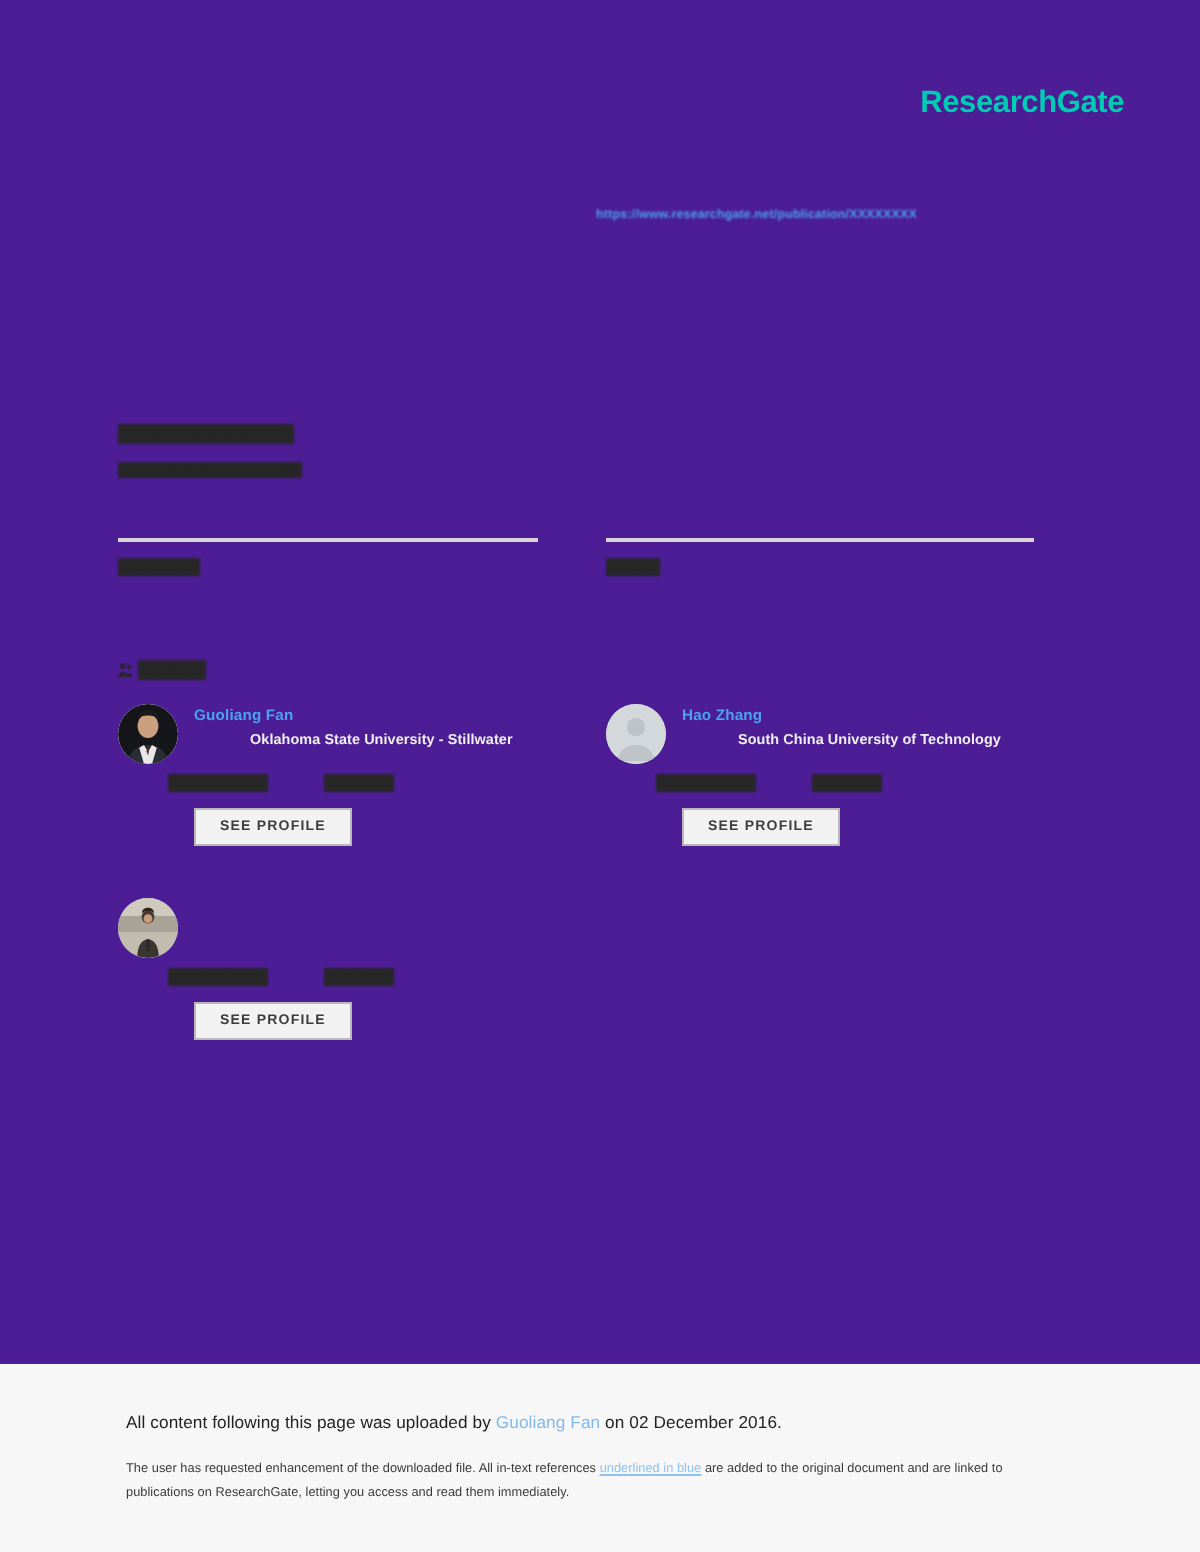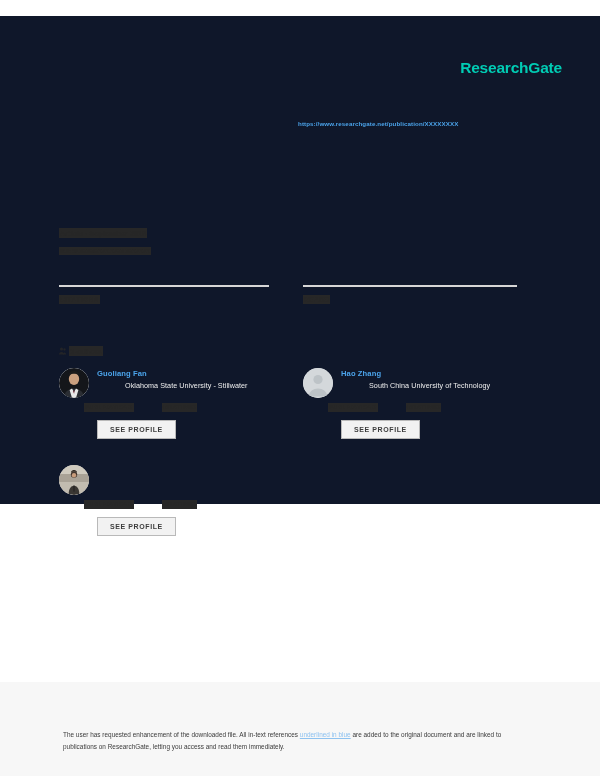--- a/index.html
+++ b/index.html
@@ -12,24 +12,24 @@
     height: 776px;
     background: #ffffff;
     font-family: "Liberation Sans", sans-serif;
     overflow: hidden;
     position: relative;
   }
 
   
   .page {
     position: absolute;
-    left: 0; top: 16px;
+    left: 0; top: 0;
     width: 600px;
-    height: 488px;
-    background: #0f172a;
+    height: 682px;
+    background: #4c1d95;
   }
 
   
   .rg-logo {
     position: absolute;
     right: 38px;
     top: 43px;
     font-size: 15.5px;
     font-weight: bold;
     letter-spacing: -0.2px;
@@ -153,21 +153,21 @@
     font-weight: bold;
     color: #4ba3ea;
     letter-spacing: 0.1px;
     white-space: nowrap;
     line-height: 1.25;
     filter: blur(0.35px);
   }
 
   .author-affil {
     font-size: 7.2px;
-    font-weight: normal;
+    font-weight: bold;
     color: #efefef;
     letter-spacing: 0.05px;
     white-space: nowrap;
     margin-top: 2.5px;
     line-height: 1.25;
     filter: blur(0.35px);
     padding-left: 28px;
   }
 
   .author-stats {
@@ -345,16 +345,19 @@
     <div class="author-stats">
       <span>PUBLICATIONS</span>
       <span>CITATIONS</span>
     </div>
     <div class="see-profile">SEE PROFILE</div>
   </div>
 
 </div>
 
 <div class="footer">
+  <div class="footer-main">
+    <span>All content following this page was uploaded by </span><span class="lnk">Guoliang Fan</span><span> on 02 December 2016.</span>
+  </div>
   <div class="footer-note">
     <span>The user has requested enhancement of the downloaded file. All in-text references </span><span class="lnk">underlined in blue</span><span> are added to the original document and are linked to publications on ResearchGate, letting you access and read them immediately.</span>
   </div>
 </div>
 
 </body></html>

